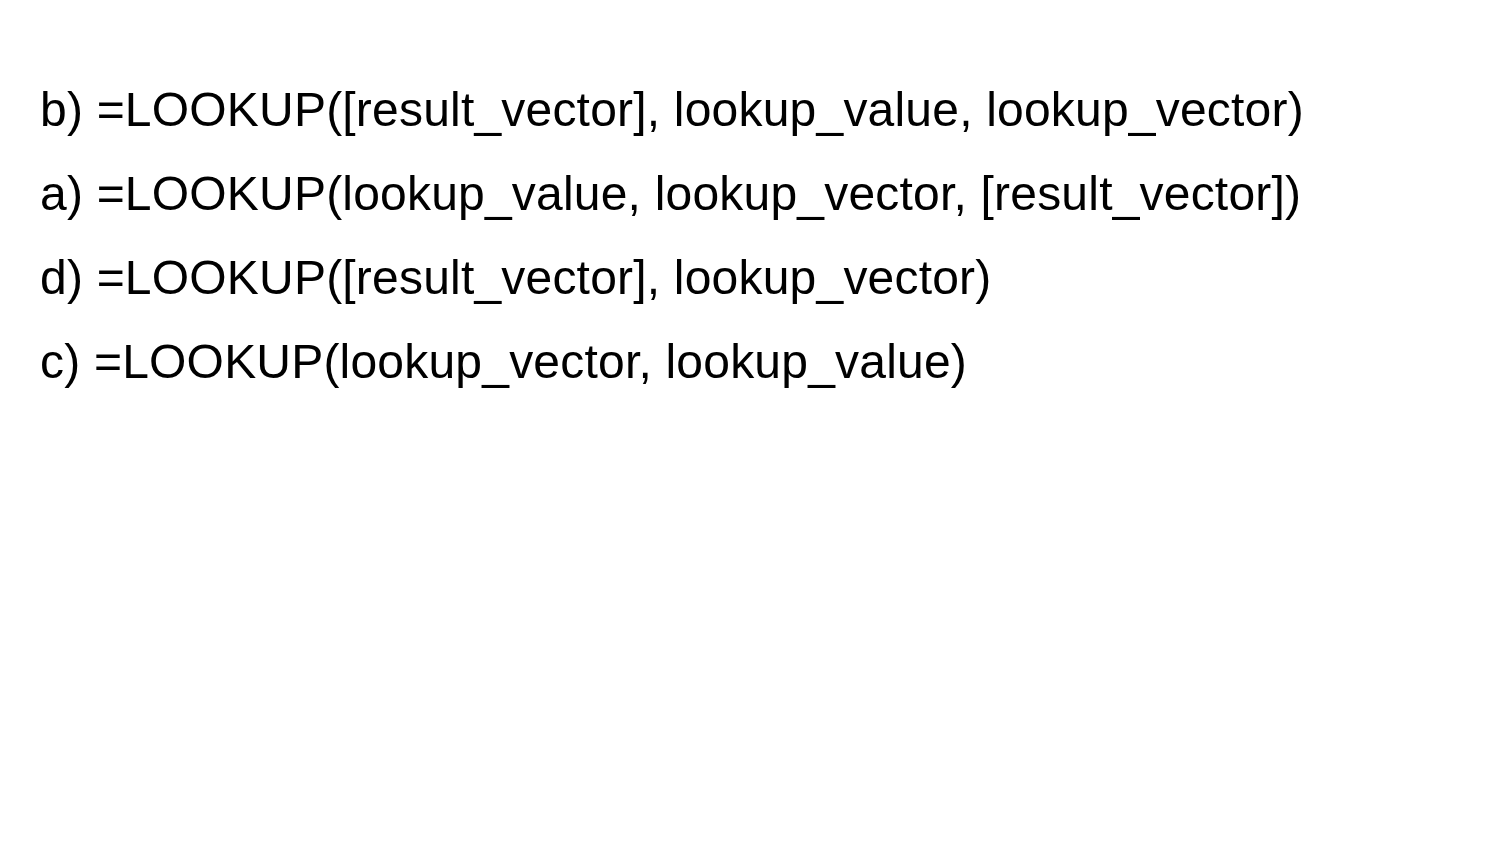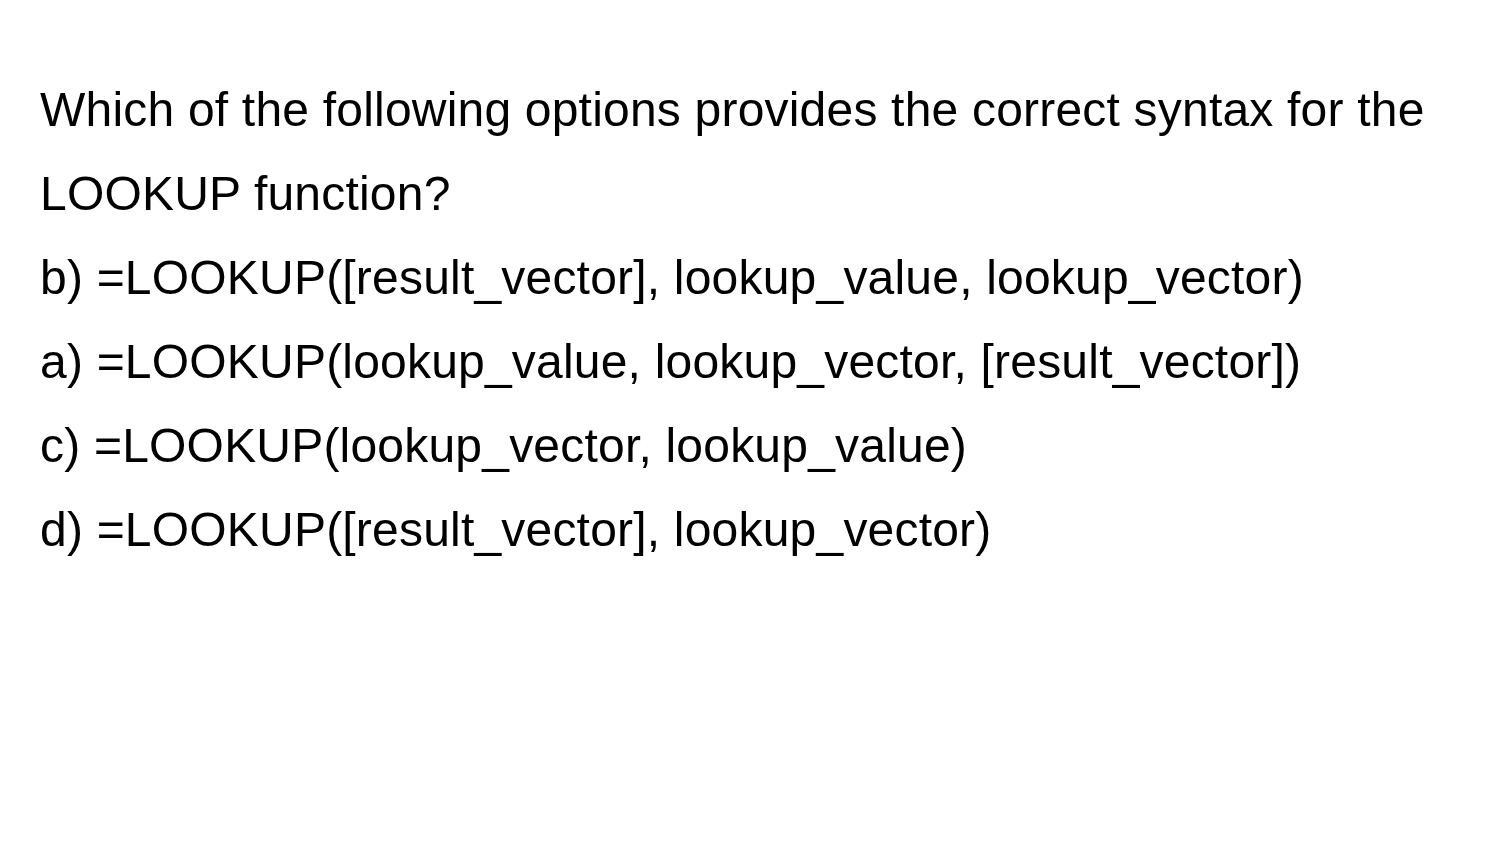--- a/index.html
+++ b/index.html
@@ -29,34 +29,33 @@
     font-size: 48px;
     line-height: 1.75;
     font-weight: 400;
     letter-spacing: 0.2px;
   }
 </style>
 </head>
 <body>
 
 <div class="page">
-  <div class="question-text">Which of the following options provides the correct syntax for the LOOKUP function?</div>
   <div class="option">
     <span>b)</span>
     <span> </span>
     <span>=LOOKUP([result_vector], lookup_value, lookup_vector)</span>
   </div>
   <div class="option">
     <span>a)</span>
     <span> </span>
     <span>=LOOKUP(lookup_value, lookup_vector, [result_vector])</span>
   </div>
   <div class="option">
+    <span>d)</span>
+    <span> </span>
+    <span>=LOOKUP([result_vector], lookup_vector)</span>
+  </div>
+  <div class="option">
     <span>c)</span>
     <span> </span>
     <span>=LOOKUP(lookup_vector, lookup_value)</span>
   </div>
-  <div class="option">
-    <span>d)</span>
-    <span> </span>
-    <span>=LOOKUP([result_vector], lookup_vector)</span>
-  </div>
 </div>
 
 </body></html>

